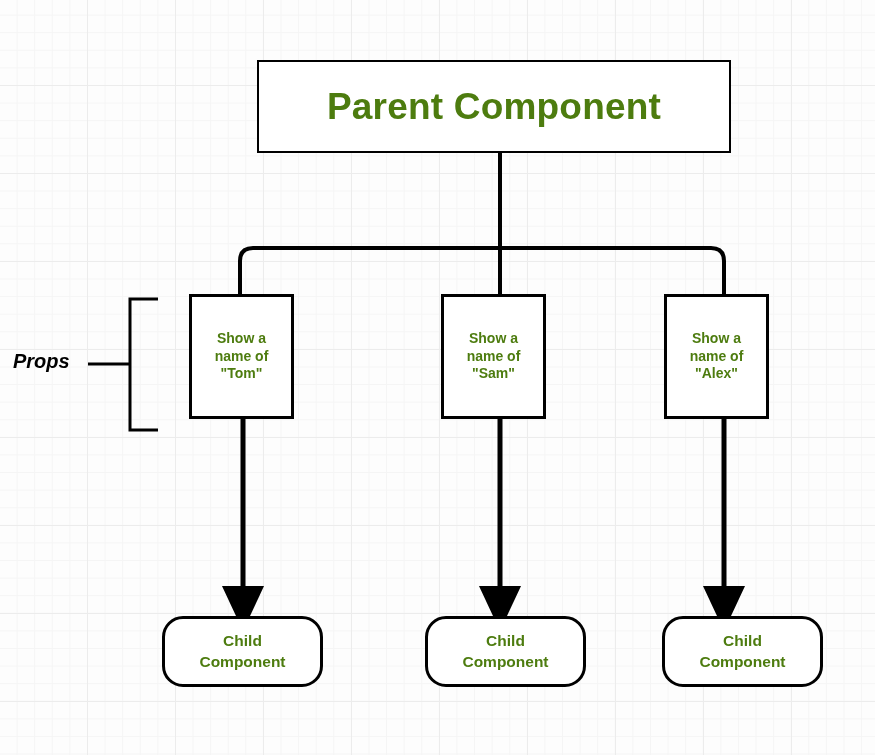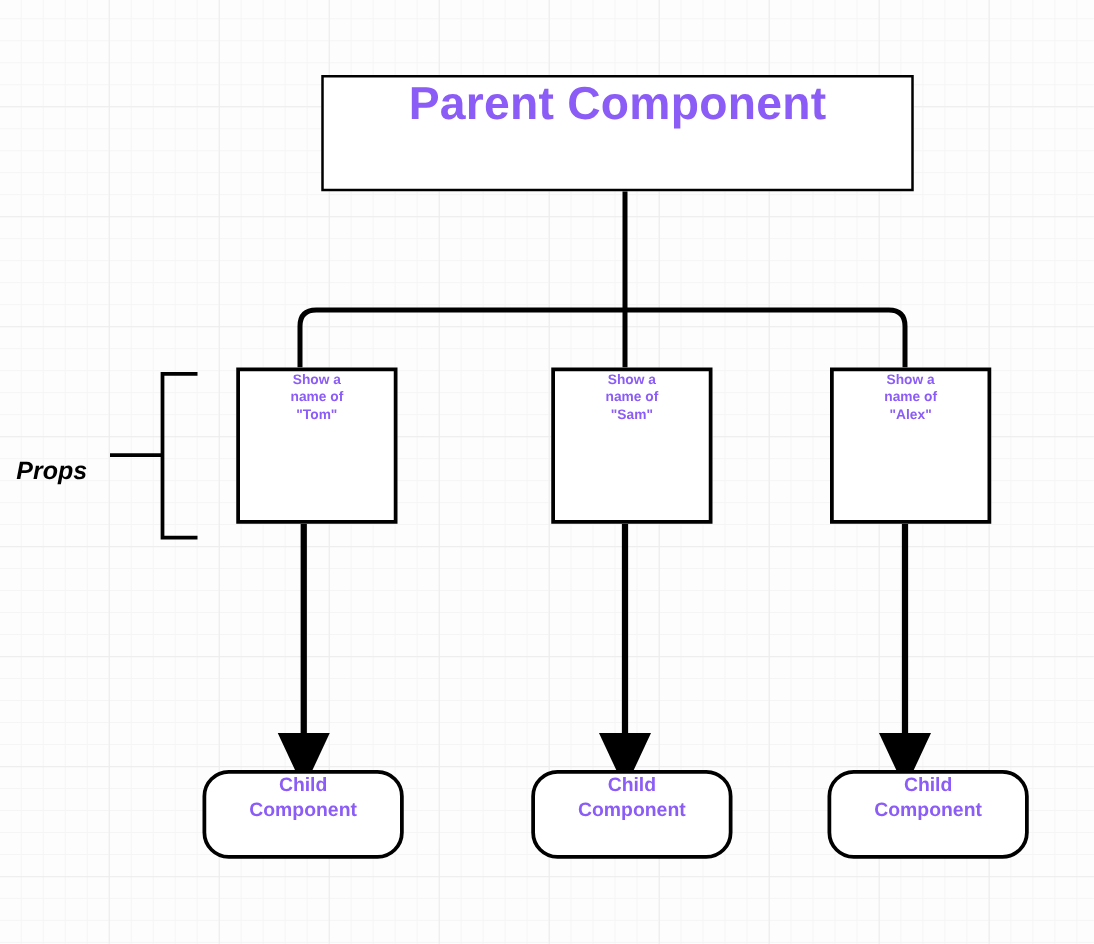--- a/index.html
+++ b/index.html
@@ -32,40 +32,40 @@
     top: 0;
     width: 875px;
     height: 755px;
   }
   .node {
     position: absolute;
     box-sizing: border-box;
     background: #ffffff;
     border: 3px solid #000000;
     display: flex;
-    align-items: flex-start;
+    align-items: center;
     justify-content: center;
     text-align: center;
-    color: #8b5cf6;
+    color: #4d7c0f;
     z-index: 2;
   }
   .node-parent {
     left: 257px;
     top: 60px;
     width: 474px;
     height: 93px;
     border-width: 2px;
     font-size: 37px;
     font-weight: bold;
     letter-spacing: 0.2px;
   }
   .node-mid {
-    width: 129px;
+    width: 105px;
     height: 125px;
-    font-size: 11px;
+    font-size: 14px;
     font-weight: bold;
     line-height: 1.28;
   }
   .node-mid-1 { left: 189px; top: 294px; }
   .node-mid-2 { left: 441px; top: 294px; }
   .node-mid-3 { left: 664px; top: 294px; }
 
   .node-child {
     width: 161px;
     height: 71px;
@@ -74,21 +74,21 @@
     font-weight: bold;
     line-height: 1.3;
   }
   .node-child-1 { left: 162px; top: 616px; }
   .node-child-2 { left: 425px; top: 616px; }
   .node-child-3 { left: 662px; top: 616px; }
 
   .props-label {
     position: absolute;
     left: 13px;
-    top: 366px;
+    top: 350px;
     font-size: 20px;
     font-weight: bold;
     font-style: italic;
     color: #000000;
     z-index: 2;
   }
   .node-text {
     display: block;
     white-space: pre-line;
   }

